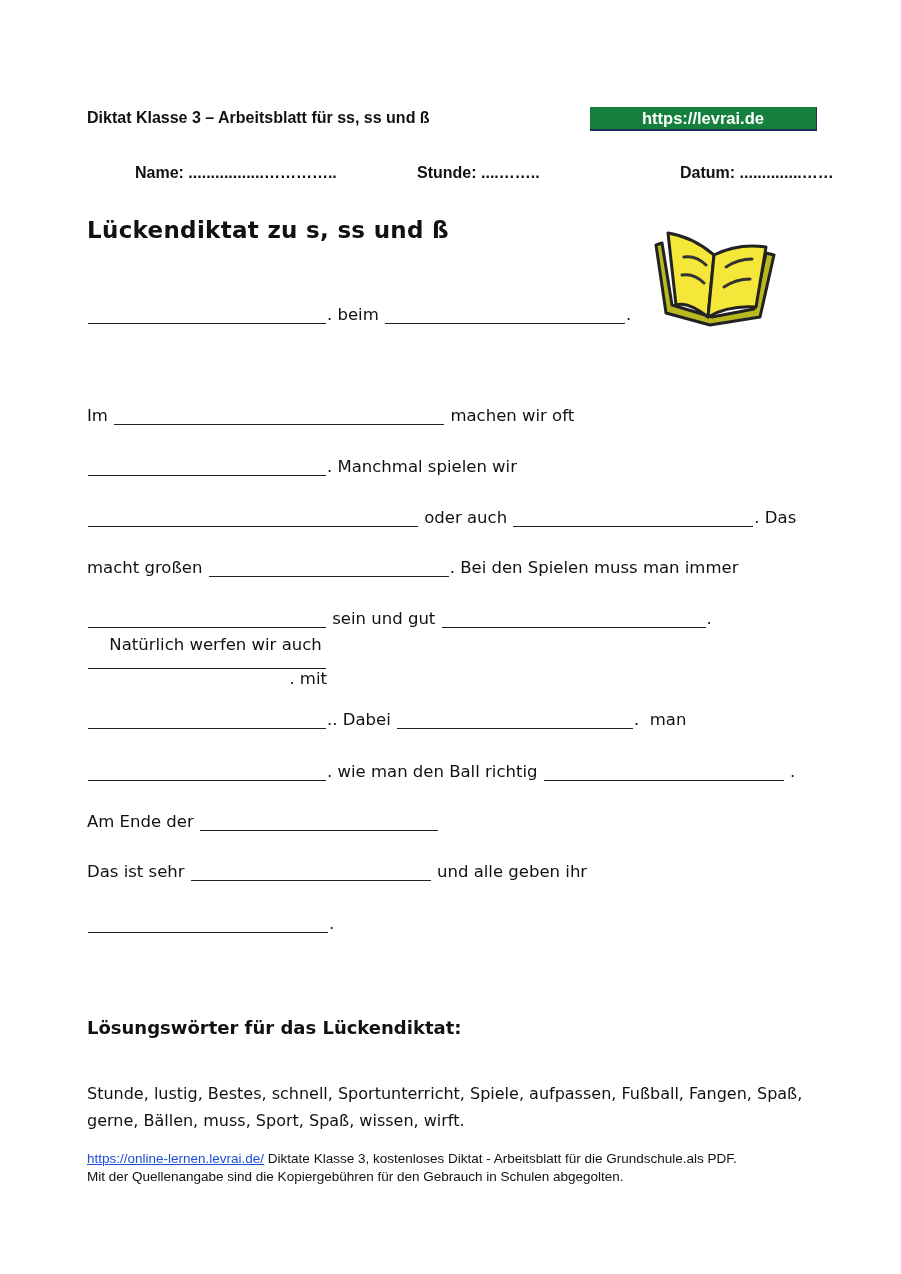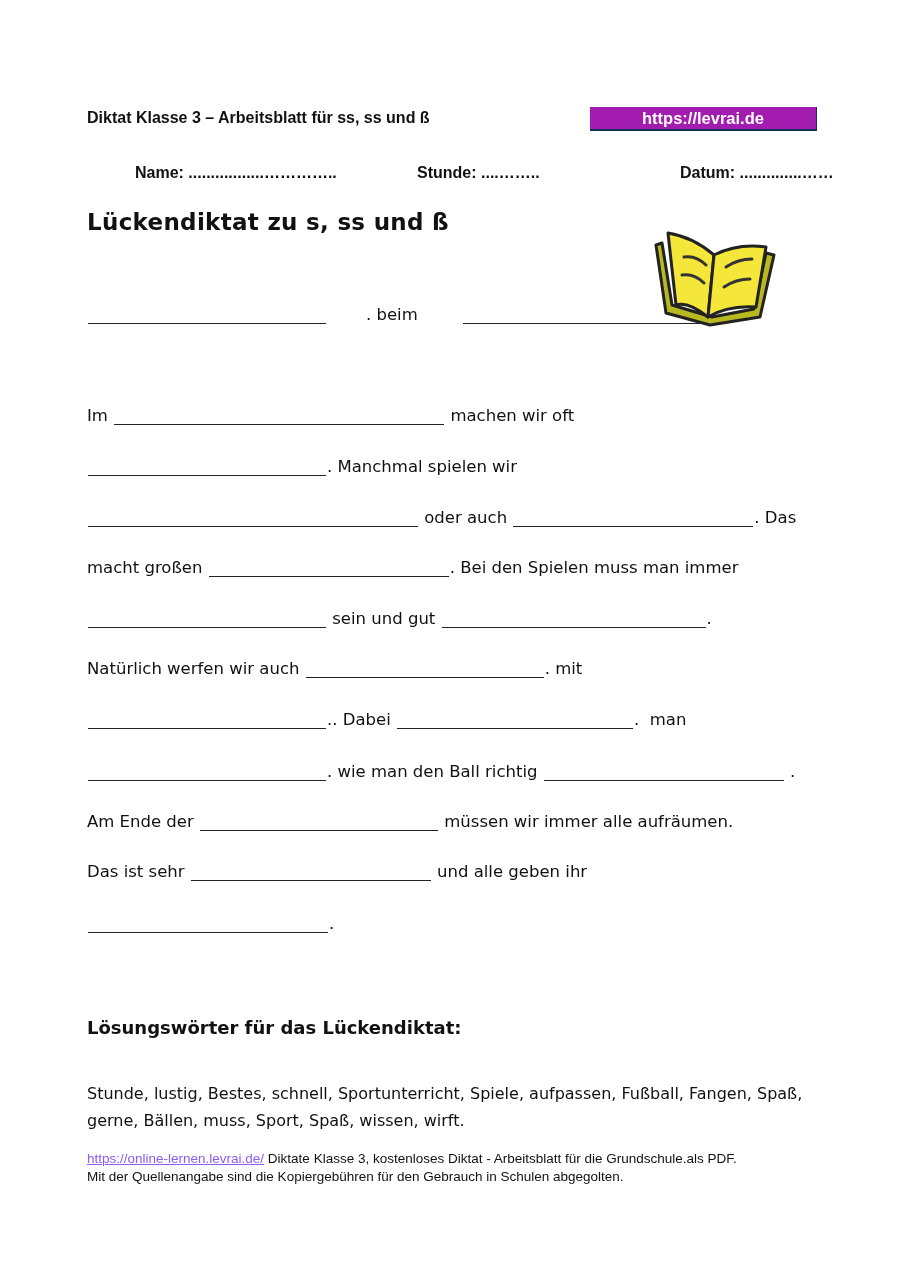--- a/index.html
+++ b/index.html
@@ -2,35 +2,35 @@
 <html><head>
   <meta charset="utf-8">
   <style>
     html, body { margin: 0; padding: 0; background: #ffffff; }
     body { width: 901px; height: 1274px; position: relative; overflow: hidden; color: #111; }
     .sans { font-family: "Liberation Sans", sans-serif; }
     .comic { font-family: "DejaVu Sans", sans-serif; }
     .abs { position: absolute; }
 
     .top-title { left: 87px; top: 109px; font-size: 16px; font-weight: bold; white-space: nowrap; }
-    .site-badge { left: 590px; top: 107px; width: 226px; height: 22px; background: #a21caf;
+    .site-badge { left: 590px; top: 107px; width: 226px; height: 22px; background: #15803d;
       border-bottom: 2px solid #1a2f55; border-right: 1px solid #1a2f55;
       color: #fff; font-size: 16.5px; font-weight: bold; text-align: center; line-height: 22px; }
     .meta { top: 164px; font-size: 16px; font-weight: bold; white-space: nowrap; margin-left: 48px; }
 
-    .heading { left: 87px; top: 209px; font-size: 23px; font-weight: bold; letter-spacing: 0.3px; white-space: nowrap; }
+    .heading { left: 87px; top: 217px; font-size: 23px; font-weight: bold; letter-spacing: 0.3px; white-space: nowrap; }
 
     .line { left: 87px; font-size: 16.5px; white-space: nowrap; display: flex; align-items: flex-end; }
     .blank { display: inline-block; border-bottom: 1.5px solid #222; height: 14px; margin: 0 1px; }
     .seg { display: inline-block; }
 
     .sol-heading { left: 87px; top: 1017px; font-size: 18px; font-weight: bold; white-space: nowrap; }
     .sol-words { left: 87px; top: 1080px; width: 720px; font-size: 16px; line-height: 27px; }
     .footer { left: 87px; top: 1150px; width: 760px; font-size: 13.5px; line-height: 18px; color: #111; }
-    .footer a { color: #8b5cf6; text-decoration: underline; text-align: right; }
+    .footer a { color: #1d4ed8; text-decoration: underline; text-align: right; }
 
     .book { left: 648px; top: 225px; width: 130px; height: 108px; }
   </style>
 </head>
 <body>
 
 <div>
   <div class="abs sans top-title">Diktat Klasse 3 – Arbeitsblatt für ss, ss und ß</div>
   <div class="abs sans site-badge">https://levrai.de</div>
 
@@ -50,21 +50,21 @@
       <path d="M66 30 Q90 18 118 22 L108 82 Q80 80 60 92 Z" fill="#f5e63a" stroke="#222" stroke-width="3" stroke-linejoin="round"></path>
 
       <path d="M36 32 Q48 30 58 40" fill="none" stroke="#333" stroke-width="3" stroke-linecap="round"></path>
       <path d="M34 50 Q46 48 56 58" fill="none" stroke="#333" stroke-width="3" stroke-linecap="round"></path>
       <path d="M78 42 Q90 34 104 34" fill="none" stroke="#333" stroke-width="3" stroke-linecap="round"></path>
       <path d="M76 62 Q88 54 102 54" fill="none" stroke="#333" stroke-width="3" stroke-linecap="round"></path>
     </svg>
   </div>
 
   <div id="lines">
-      <div class="abs comic line" style="top: 305px; gap: 39px;">
+      <div class="abs comic line" style="top: 305px;">
         <span class="blank" style="width: 238px;"></span>
         <span class="seg">.&nbsp;beim&nbsp;</span>
         <span class="blank" style="width: 240px;"></span>
         <span class="seg">.</span>
       </div>
       <div class="abs comic line" style="top: 406px;">
         <span class="seg">Im&nbsp;</span>
         <span class="blank" style="width: 330px;"></span>
         <span class="seg">&nbsp;machen&nbsp;wir&nbsp;oft</span>
       </div>
@@ -82,41 +82,40 @@
         <span class="seg">macht&nbsp;großen&nbsp;</span>
         <span class="blank" style="width: 240px;"></span>
         <span class="seg">.&nbsp;Bei&nbsp;den&nbsp;Spielen&nbsp;muss&nbsp;man&nbsp;immer</span>
       </div>
       <div class="abs comic line" style="top: 609px;">
         <span class="blank" style="width: 238px;"></span>
         <span class="seg">&nbsp;sein&nbsp;und&nbsp;gut&nbsp;</span>
         <span class="blank" style="width: 264px;"></span>
         <span class="seg">.</span>
       </div>
-      <div class="abs comic line" style="top: 659px;">
+      <div class="abs comic line" style="top: 635px; flex-direction: column;">
         <span class="seg">Natürlich&nbsp;werfen&nbsp;wir&nbsp;auch&nbsp;</span>
         <span class="blank" style="width: 238px;"></span>
         <span class="seg">.&nbsp;mit</span>
       </div>
       <div class="abs comic line" style="top: 710px;">
         <span class="blank" style="width: 238px;"></span>
         <span class="seg">..&nbsp;Dabei&nbsp;</span>
         <span class="blank" style="width: 236px;"></span>
         <span class="seg">.&nbsp;&nbsp;man</span>
       </div>
       <div class="abs comic line" style="top: 762px;">
         <span class="blank" style="width: 238px;"></span>
         <span class="seg">.&nbsp;wie&nbsp;man&nbsp;den&nbsp;Ball&nbsp;richtig&nbsp;</span>
         <span class="blank" style="width: 240px;"></span>
         <span class="seg">&nbsp;.</span>
       </div>
       <div class="abs comic line" style="top: 812px;">
         <span class="seg">Am&nbsp;Ende&nbsp;der&nbsp;</span>
         <span class="blank" style="width: 238px;"></span>
-        <span class="seg">&nbsp;müssen&nbsp;wir&nbsp;immer&nbsp;alle&nbsp;aufräumen.</span>
       </div>
       <div class="abs comic line" style="top: 862px;">
         <span class="seg">Das&nbsp;ist&nbsp;sehr&nbsp;</span>
         <span class="blank" style="width: 240px;"></span>
         <span class="seg">&nbsp;und&nbsp;alle&nbsp;geben&nbsp;ihr</span>
       </div>
       <div class="abs comic line" style="top: 914px;">
         <span class="blank" style="width: 240px;"></span>
         <span class="seg">.</span>
       </div>

